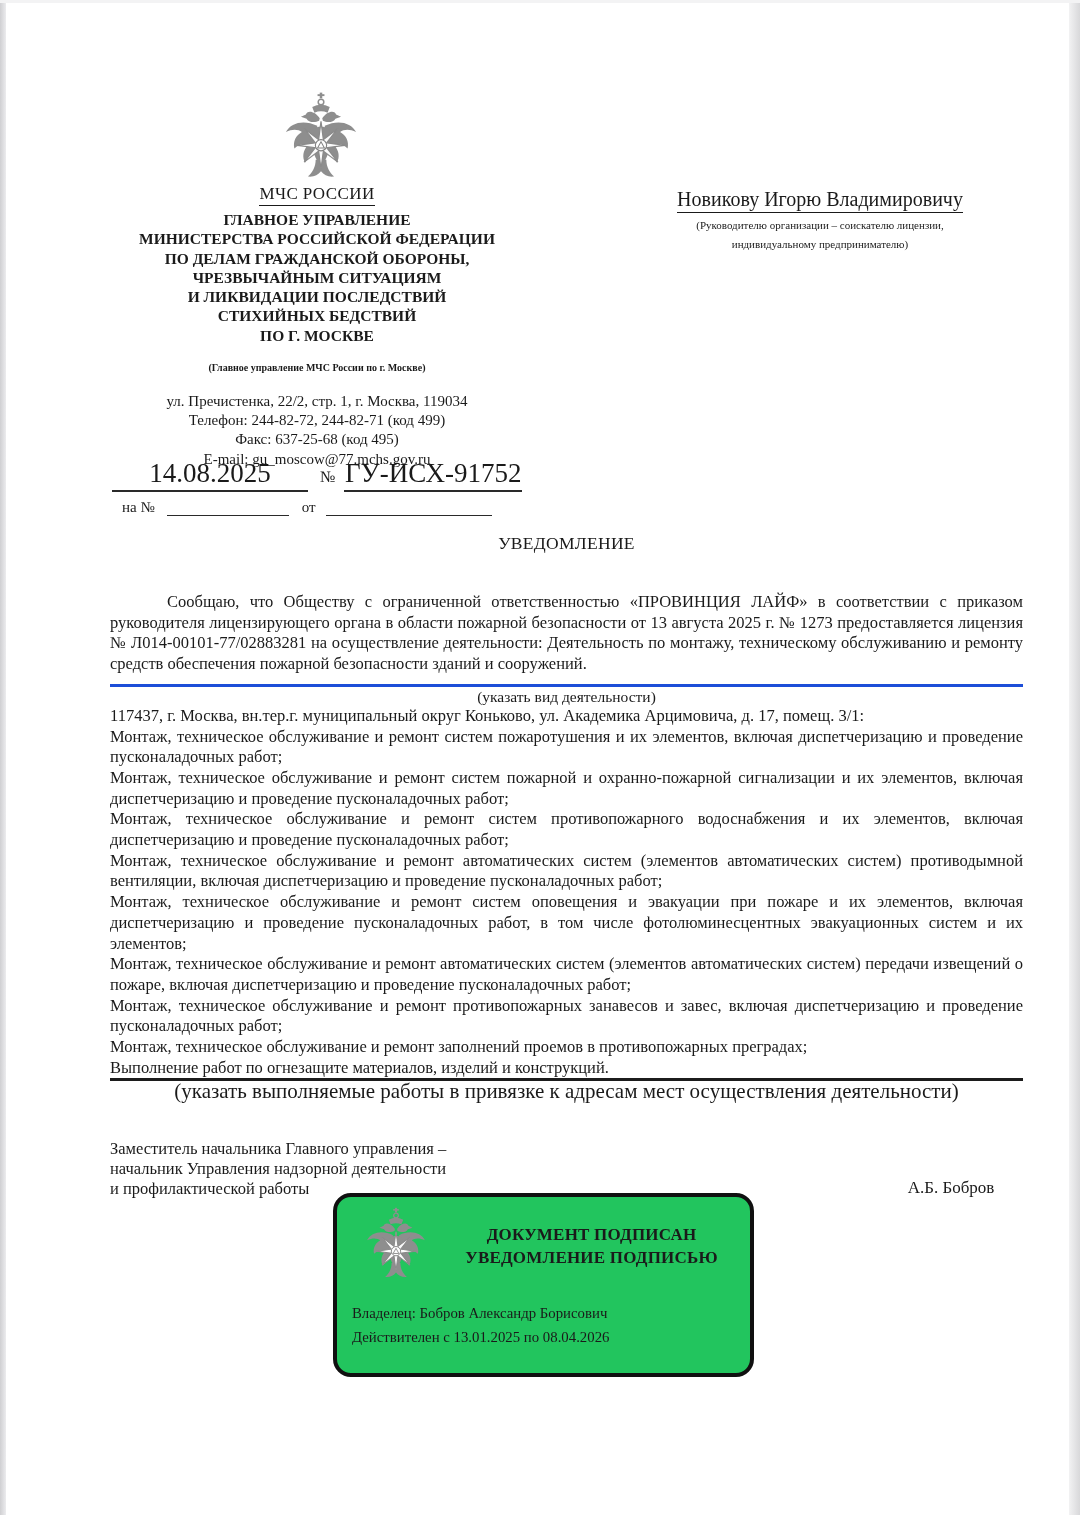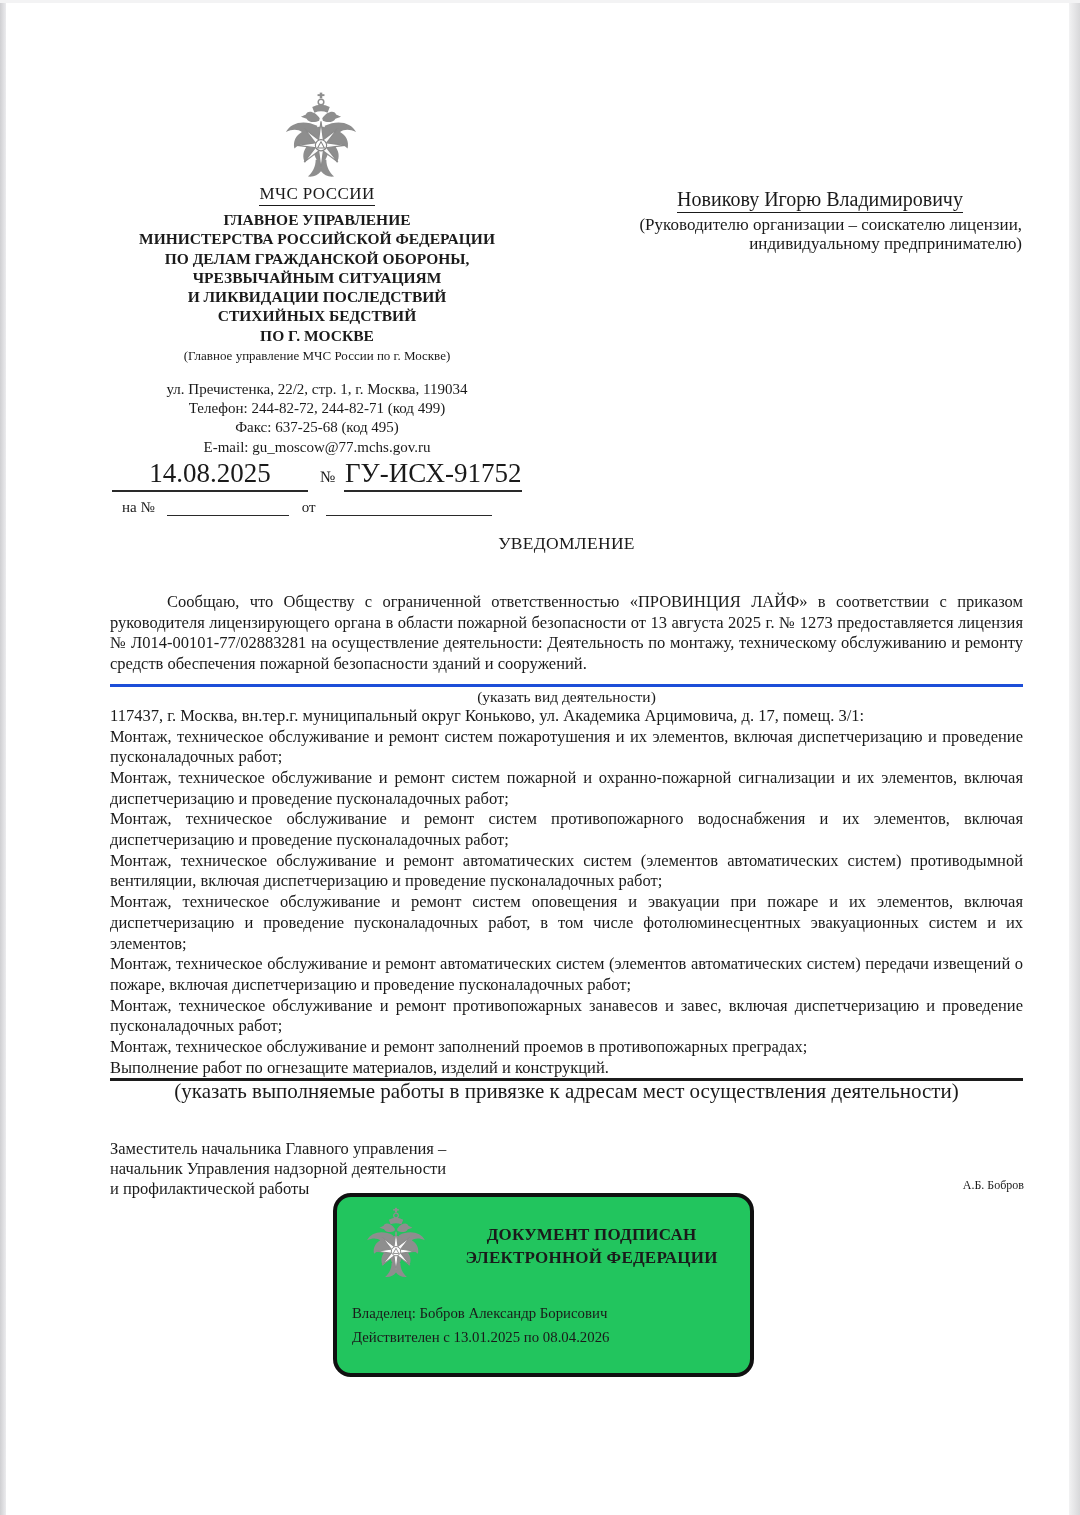--- a/index.html
+++ b/index.html
@@ -17,28 +17,28 @@
   .scan-edge-right{position:absolute;right:0;top:0;width:11px;height:1515px;
     background:linear-gradient(90deg,#f2f2f3,#d8d8da);}
   .scan-edge-top{position:absolute;left:0;top:0;width:1080px;height:3px;background:#f3f3f4;}
 
   
   .emblem-main{position:absolute;left:282px;top:92px;width:78px;height:94px;}
   .org-block{position:absolute;left:92px;top:184px;width:450px;text-align:center;}
   .agency-short{display:inline-block;font-size:17px;letter-spacing:.4px;
     border-bottom:1.5px solid #1a1a1a;padding-bottom:1px;margin-bottom:4px;}
   .org-line{font-weight:bold;font-size:15.5px;line-height:19.3px;}
-  .org-alias{font-weight:normal;font-size:13px;line-height:19px;margin-top:1px;}
+  .org-alias{font-weight:bold;font-size:10px;line-height:19px;margin-top:13px;}
   .contact-block{margin-top:15px;font-size:15px;line-height:19.2px;}
 
   
   .addressee{position:absolute;left:618px;top:188px;width:404px;text-align:center;}
   .addressee-name{display:inline-block;font-size:20px;
     border-bottom:1.5px solid #1a1a1a;padding-bottom:1px;margin-bottom:3px;}
-  .addressee-role{font-size:17px;line-height:18.5px;text-align:right;}
+  .addressee-role{font-size:11px;line-height:18.5px;}
 
   
   .ref-row1{position:absolute;left:112px;top:458px;display:flex;align-items:flex-end;}
   .ref-date{width:196px;text-align:center;font-size:27px;line-height:30px;
     border-bottom:2px solid #2a2a2a;padding:0 0 2px 0;}
   .ref-no-sign{font-size:16px;margin:0 9px 6px 12px;}
   .ref-number{width:178px;text-align:center;font-size:27px;line-height:30px;
     border-bottom:2px solid #2a2a2a;padding:0 0 2px 0;}
   .ref-row2{position:absolute;left:112px;top:499px;display:flex;align-items:flex-end;font-size:15px;}
   .ref-onno{margin:0 12px 0 10px;}
@@ -56,21 +56,21 @@
   .intro{font-size:16.5px;line-height:20.7px;text-align:justify;text-indent:57px;
     border-bottom:3px solid #1d4ed8;padding-bottom:9px;margin:0;}
   .caption{font-size:15.5px;line-height:19px;text-align:center;margin:0;}
   .works-wrap{border-bottom:3px solid #1c1c1c;}
   .addr-line,.work-item{font-size:16.5px;line-height:20.7px;text-align:justify;margin:0;}
   .works-caption{font-size:21px;line-height:20px;text-align:center;margin:0;}
 
   
   .sign-block{position:absolute;left:110px;top:1139px;width:560px;
     font-size:16.5px;line-height:19.8px;}
-  .sign-name{position:absolute;left:878px;top:1178px;width:146px;text-align:right;font-size:12px;}
+  .sign-name{position:absolute;left:878px;top:1178px;width:146px;text-align:center;font-size:17px;}
 
   
   .stamp{position:absolute;left:333px;top:1193px;width:421px;height:184px;
     border:4.5px solid #101010;border-radius:18px;box-sizing:border-box;background:#22c55e;}
   .emblem-stamp{position:absolute;left:28px;top:9px;width:62px;height:80px;}
   .stamp-title{position:absolute;left:104px;top:27px;right:8px;text-align:center;
     font-weight:bold;font-size:17px;line-height:22.5px;letter-spacing:.2px;}
   .stamp-lines{position:absolute;left:15px;top:105px;font-size:14.8px;line-height:23.5px;}
 </style>
 </head>
@@ -168,21 +168,21 @@
     <div>и профилактической работы</div>
   </div>
   <div class="sign-name">А.Б. Бобров</div>
 
   <div class="stamp">
     <svg class="emblem-stamp" viewBox="0 0 120 150">
       <use href="#mchs-eagle"></use>
     </svg>
     <div class="stamp-title">
       <div>ДОКУМЕНТ ПОДПИСАН</div>
-      <div>ЭЛЕКТРОННОЙ ФЕДЕРАЦИИ</div>
+      <div>УВЕДОМЛЕНИЕ ПОДПИСЬЮ</div>
     </div>
     <div class="stamp-lines">
       <div>Владелец: Бобров Александр Борисович</div>
       <div>Действителен с 13.01.2025 по 08.04.2026</div>
     </div>
   </div>
 
 </div>
 
 </body></html>

